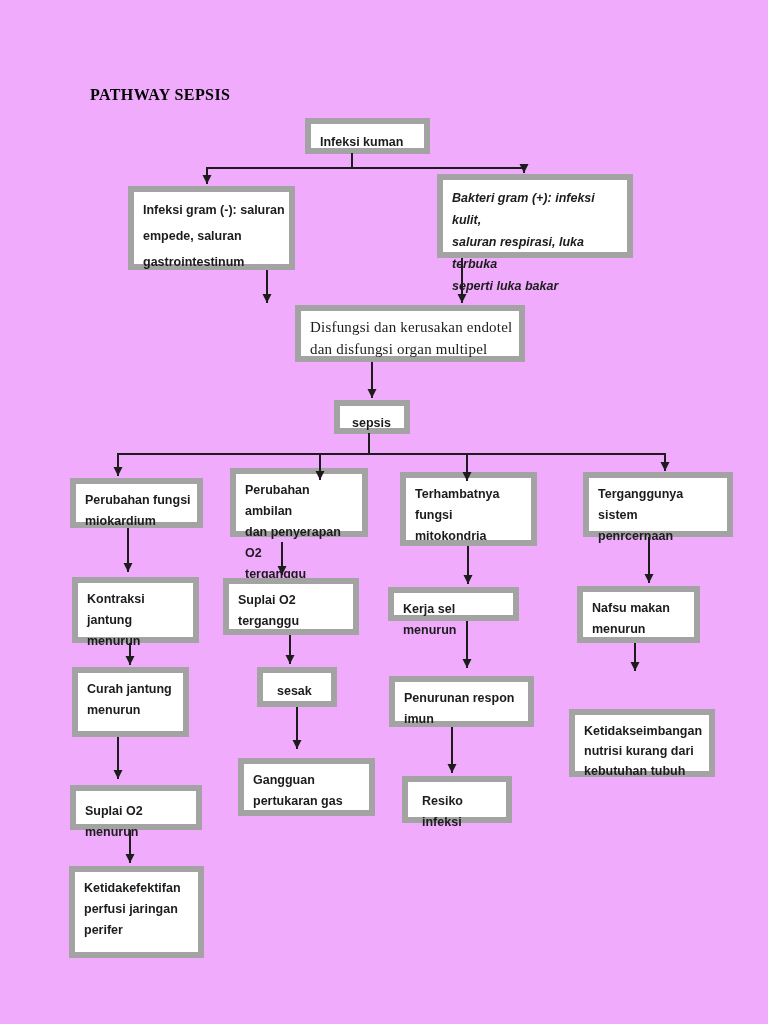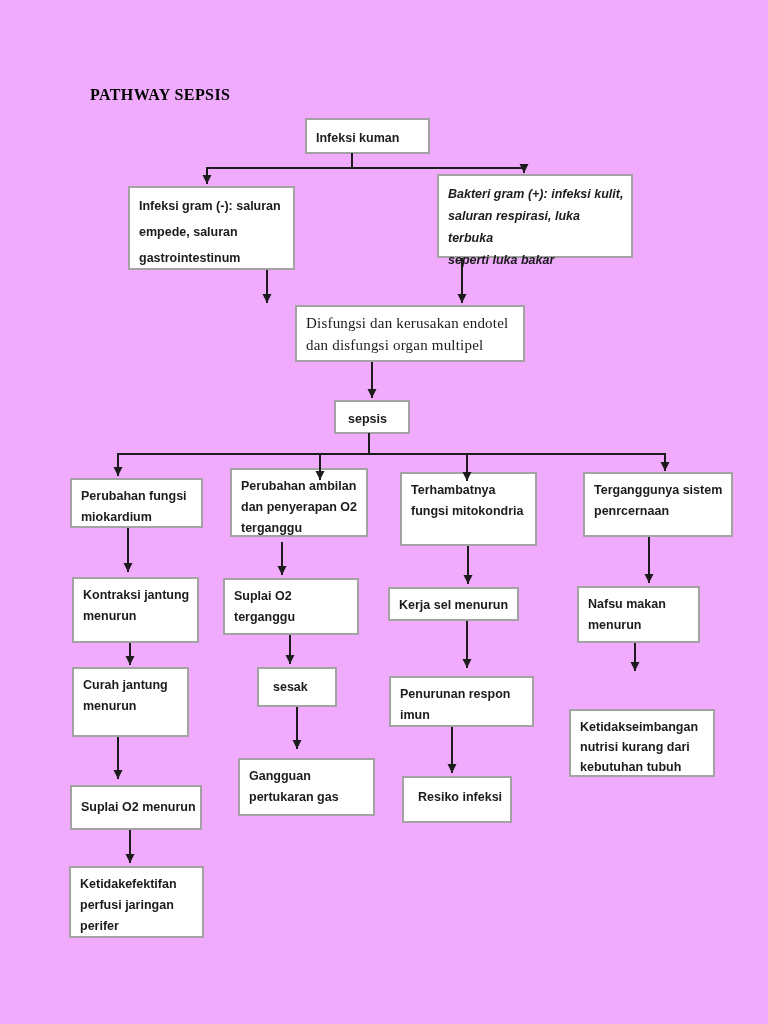--- a/index.html
+++ b/index.html
@@ -7,42 +7,42 @@
     position:relative;width:768px;height:1024px;background:#f0abfc;
     font-family:"Liberation Sans",sans-serif;color:#1c1c1c;overflow:hidden;
   }
   .title{
     position:absolute;left:90px;top:86px;
     font-family:"Liberation Serif",serif;font-weight:bold;font-size:16px;
     letter-spacing:0.4px;color:#000;
   }
   .node{
     position:absolute;box-sizing:border-box;background:#fff;
-    border:2px solid #a3a3a3;
+    border:6px solid #a3a3a3;
     font-weight:bold;font-size:12.5px;line-height:21px;
     padding:6px 4px 0 9px;white-space:pre-line;
   }
   
   .n-infeksi{left:305px;top:118px;width:125px;height:36px;padding-top:8px;}
   .n-gramneg{left:128px;top:186px;width:167px;height:84px;line-height:26px;padding-top:5px;}
   .n-grampos{left:437px;top:174px;width:196px;height:84px;line-height:22px;padding-top:7px;font-style:italic;}
   .n-disfungsi{
     left:257px;top:305px;width:230px;height:57px;
     font-family:"Liberation Serif",serif;font-weight:normal;font-size:15px;
     line-height:22px;padding:5px 4px 0 9px;letter-spacing:0.2px;margin-left:38px;
   }
   .n-sepsis{left:334px;top:400px;width:76px;height:34px;padding:7px 0 0 12px;}
   .n-c1head{left:70px;top:478px;width:133px;height:50px;}
   .n-c2head{left:230px;top:468px;width:138px;height:69px;}
   .n-c3head{left:400px;top:472px;width:137px;height:74px;}
   .n-c4head{left:583px;top:472px;width:150px;height:65px;}
   .n-kontraksi{left:72px;top:577px;width:127px;height:66px;}
   .n-curah{left:72px;top:667px;width:117px;height:70px;}
   .n-suplai-m{left:70px;top:785px;width:132px;height:45px;padding-top:10px;}
-  .n-ketidakefektifan{left:69px;top:866px;width:135px;height:72px;}
+  .n-ketidakefektifan{left:69px;top:866px;width:135px;height:92px;}
   .n-suplai-t{left:223px;top:578px;width:136px;height:57px;padding-right:2px;}
   .n-sesak{left:257px;top:667px;width:80px;height:40px;padding:8px 0 0 14px;}
   .n-gangguan{left:238px;top:758px;width:137px;height:58px;}
   .n-kerjasel{left:388px;top:587px;width:131px;height:34px;padding-top:6px;}
   .n-penurunan{left:389px;top:676px;width:145px;height:51px;}
   .n-resiko{left:402px;top:776px;width:110px;height:47px;padding:9px 0 0 14px;}
   .n-nafsu{left:577px;top:586px;width:123px;height:57px;}
   .n-ketidakseimbangan{left:569px;top:674px;width:146px;height:68px;line-height:20px;margin-top:35px;}
 
   .edges{position:absolute;left:0;top:0;pointer-events:none;}

